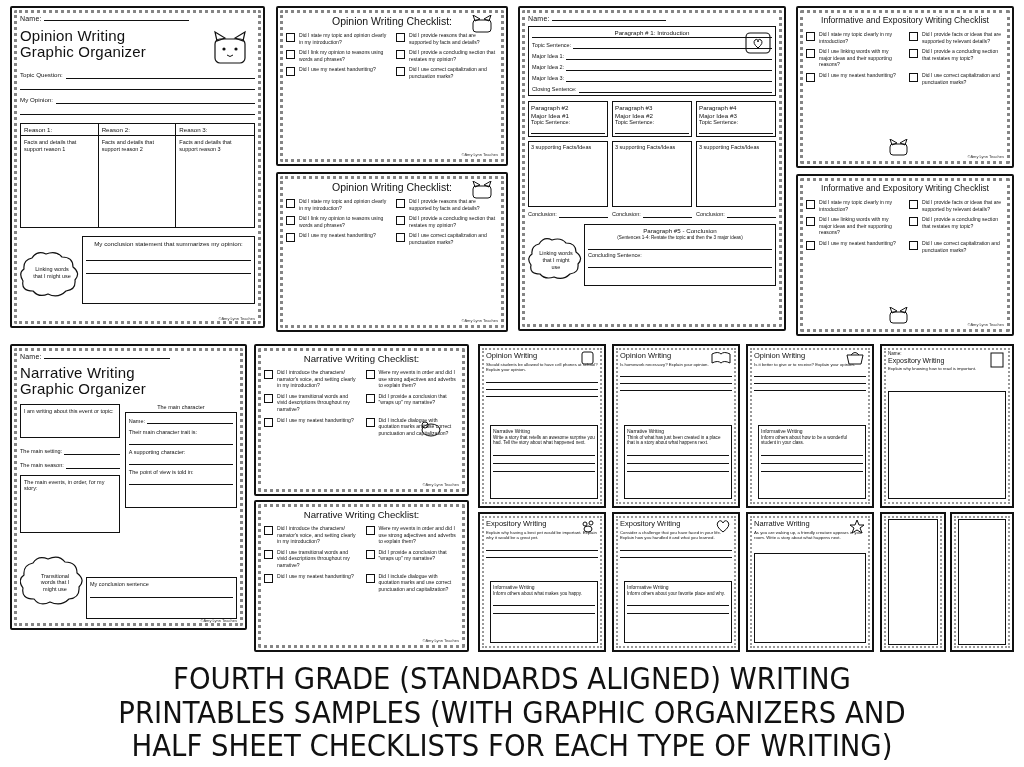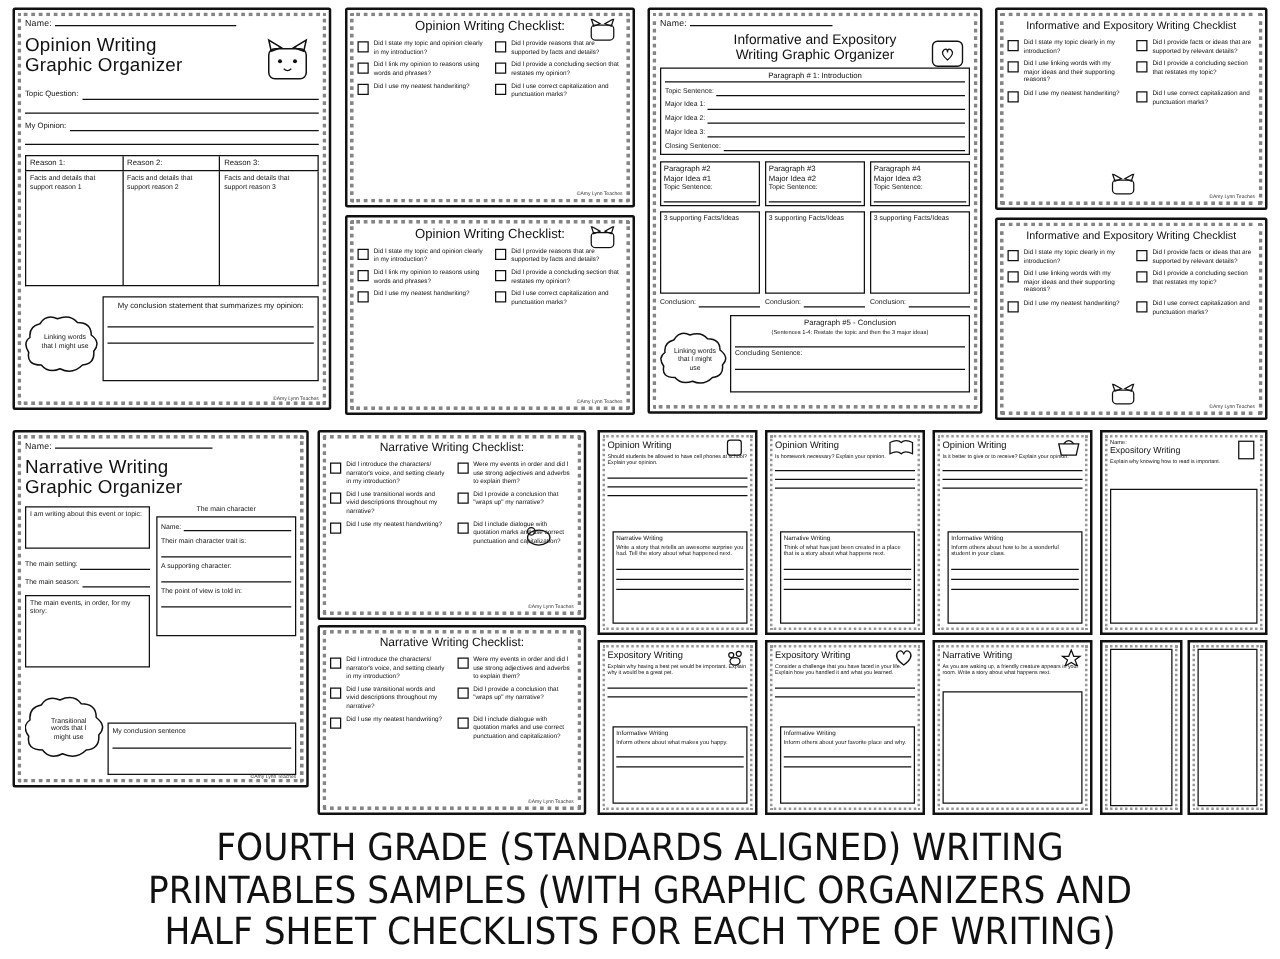--- a/index.html
+++ b/index.html
@@ -236,24 +236,20 @@
       <div class="copyright" style="position:absolute; right:0; bottom:0;">©Amy Lynn Teaches</div>
     </div>
   </div>
 
   <div class="sheet" style="left:518px; top:6px; width:268px; height:325px;">
     <div class="inner">
       <div class="name-line">
         <span>Name:</span>
         <span class="rule" style="width:46%;"></span>
       </div>
-      <div class="title-mid" style="margin-top:3px;">
-        <div>Informative and Expository</div>
-        <div>Writing Graphic Organizer</div>
-      </div>
       <svg width="36" height="36" style="position:absolute; right:0px; top:8px;">
         <rect x="6" y="10" width="24" height="20" rx="4" fill="none" stroke="#111" stroke-width="1.1"></rect>
         <path d="M18 25 q-6 -5 -3 -8 q3 -2 3 2 q0 -4 3 -2 q3 3 -3 8 Z" fill="none" stroke="#111" stroke-width="1"></path>
       </svg>
 
       <div class="box" style="margin-top:4px; padding:2px 3px;">
         <div class="lbl7" style="text-align:center; border-bottom:1px solid #111;">Paragraph # 1: Introduction</div>
         <div class="lbl" style="display:flex; gap:2px; align-items:flex-end; margin-top:3px;">
             <span>Topic Sentence:</span>
             <span style="flex:1; border-bottom:1px solid #111; height:8px;"></span>

